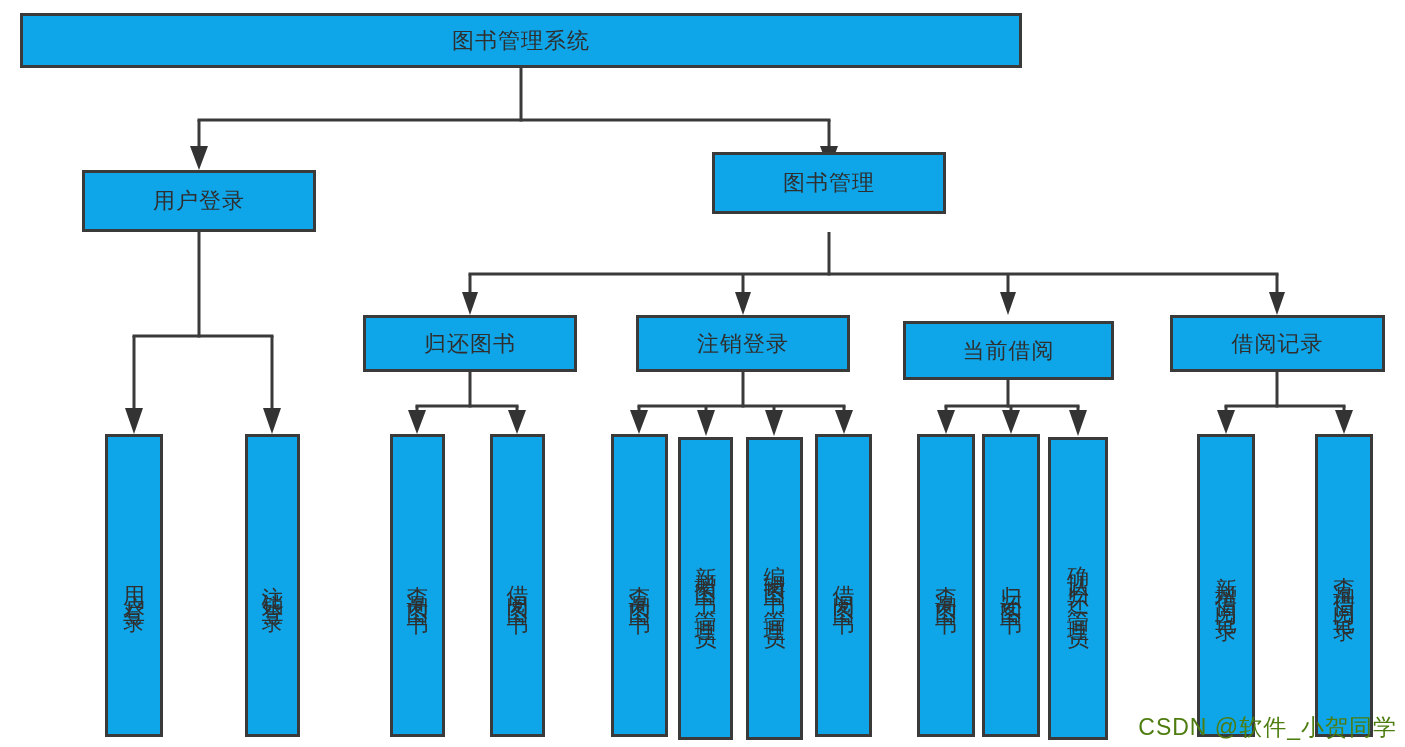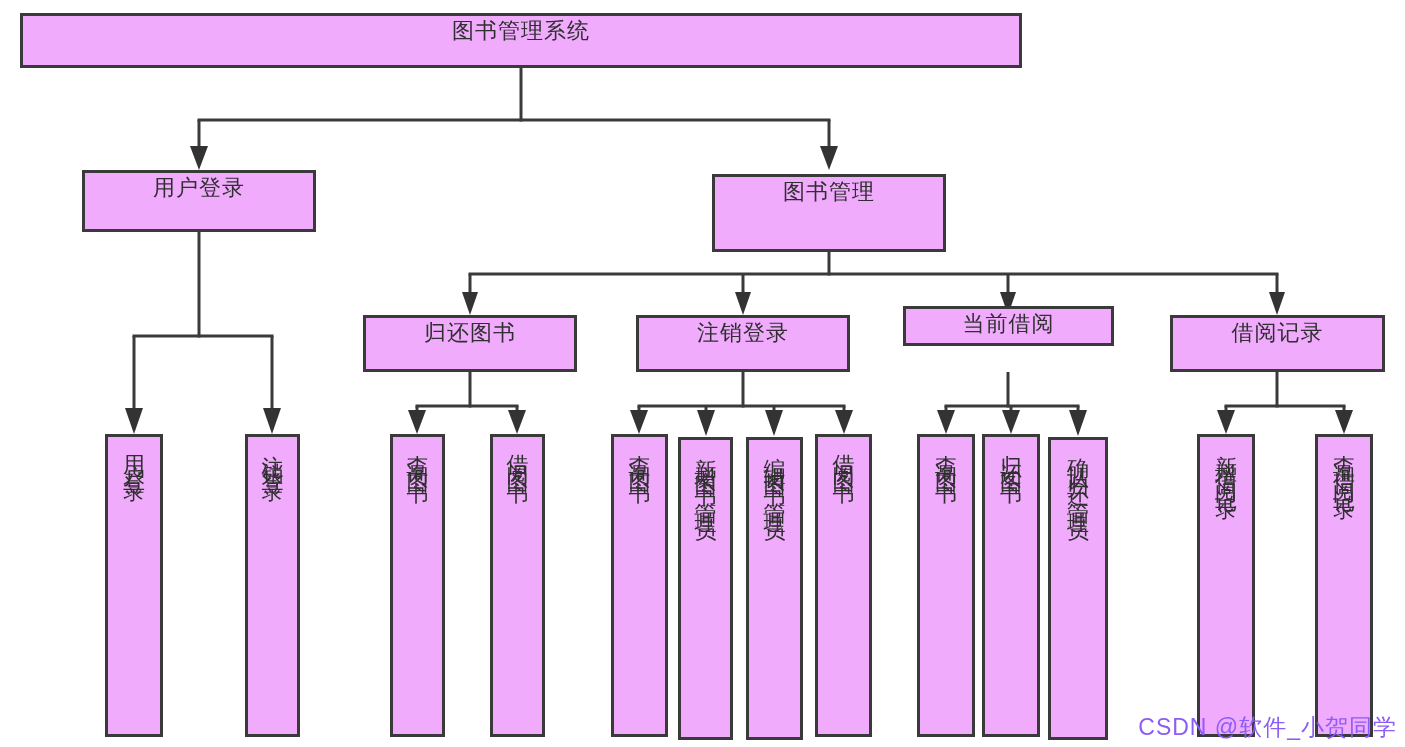--- a/index.html
+++ b/index.html
@@ -16,23 +16,23 @@
     left: 0; top: 0;
     width: 1405px; height: 747px;
     z-index: 1;
   }
   #wires line { stroke: #3a3a3a; stroke-width: 3; }
   #wires polygon { fill: #333333; }
   .box {
     position: absolute;
     box-sizing: border-box;
     border: 3px solid #3a3a3a;
-    background: #f0abfc;
+    background: #0ea5e9;
     display: flex;
-    align-items: flex-start;
+    align-items: center;
     justify-content: center;
     z-index: 2;
   }
   .lbl {
     color: #2f2f2f;
     font-size: 22px;
     letter-spacing: 1px;
     white-space: nowrap;
   }
   .v .lbl {
@@ -40,21 +40,21 @@
     text-orientation: mixed;
     letter-spacing: 9px;
     line-height: 1;
     white-space: normal;
   }
   #watermark {
     position: absolute;
     right: 8px;
     bottom: 4px;
     z-index: 3;
-    color: #8b5cf6;
+    color: #4d7c0f;
     font-size: 23px;
     letter-spacing: 1px;
   }
 </style>
 </head>
 <body>
 
 <div id="stage">
 
   <svg id="wires" viewBox="0 0 1405 747" xmlns="http://www.w3.org/2000/svg">
@@ -119,31 +119,31 @@
     <polygon points="1335,410 1353,410 1344,434"></polygon>
   </svg>
 
   <div class="box h" style="left:20px;top:13px;width:1002px;height:55px">
     <span class="lbl">图书管理系统</span>
   </div>
 
   <div class="box h" style="left:82px;top:170px;width:234px;height:62px">
     <span class="lbl">用户登录</span>
   </div>
-  <div class="box h" style="left:712px;top:174px;width:234px;height:78px">
+  <div class="box h" style="left:712px;top:152px;width:234px;height:62px">
     <span class="lbl">图书管理</span>
   </div>
 
   <div class="box h" style="left:363px;top:315px;width:214px;height:57px">
     <span class="lbl">归还图书</span>
   </div>
   <div class="box h" style="left:636px;top:315px;width:214px;height:57px">
     <span class="lbl">注销登录</span>
   </div>
-  <div class="box h" style="left:903px;top:306px;width:211px;height:40px">
+  <div class="box h" style="left:903px;top:321px;width:211px;height:59px">
     <span class="lbl">当前借阅</span>
   </div>
   <div class="box h" style="left:1170px;top:315px;width:215px;height:57px">
     <span class="lbl">借阅记录</span>
   </div>
 
   <div class="box v" style="left:105px;top:434px;width:58px;height:303px">
     <span class="lbl">用户登录</span>
   </div>
   <div class="box v" style="left:245px;top:434px;width:55px;height:303px">

